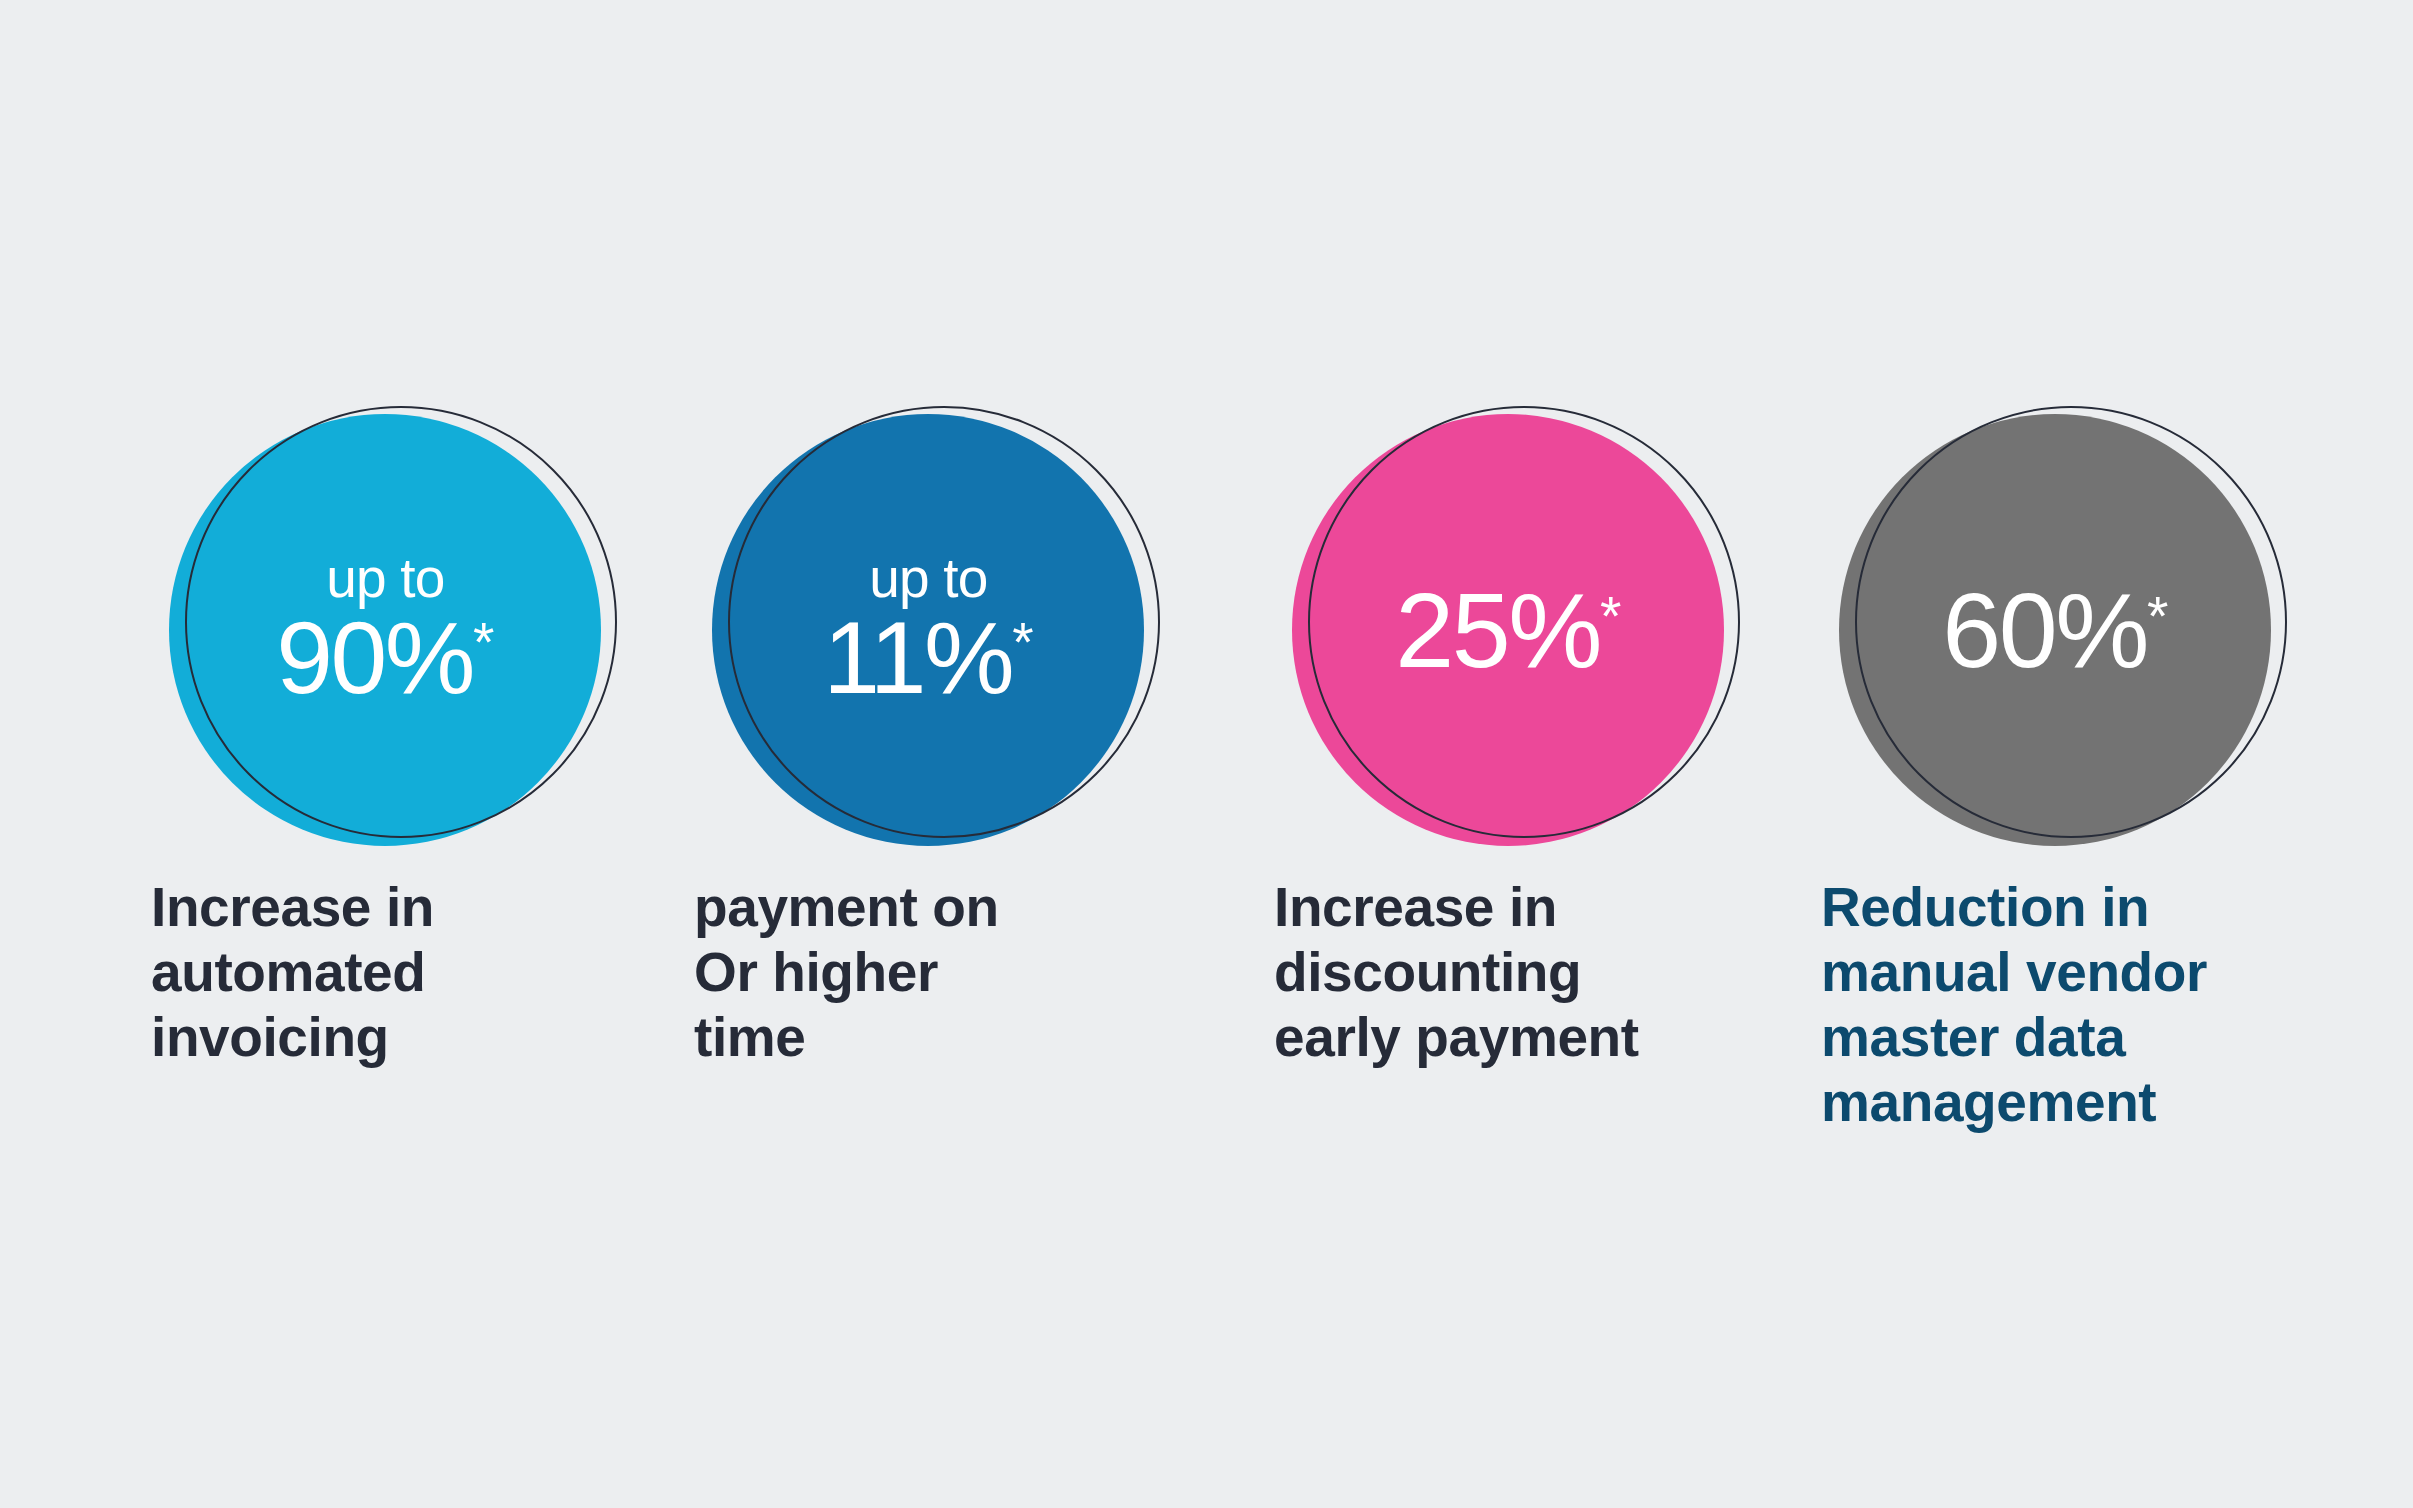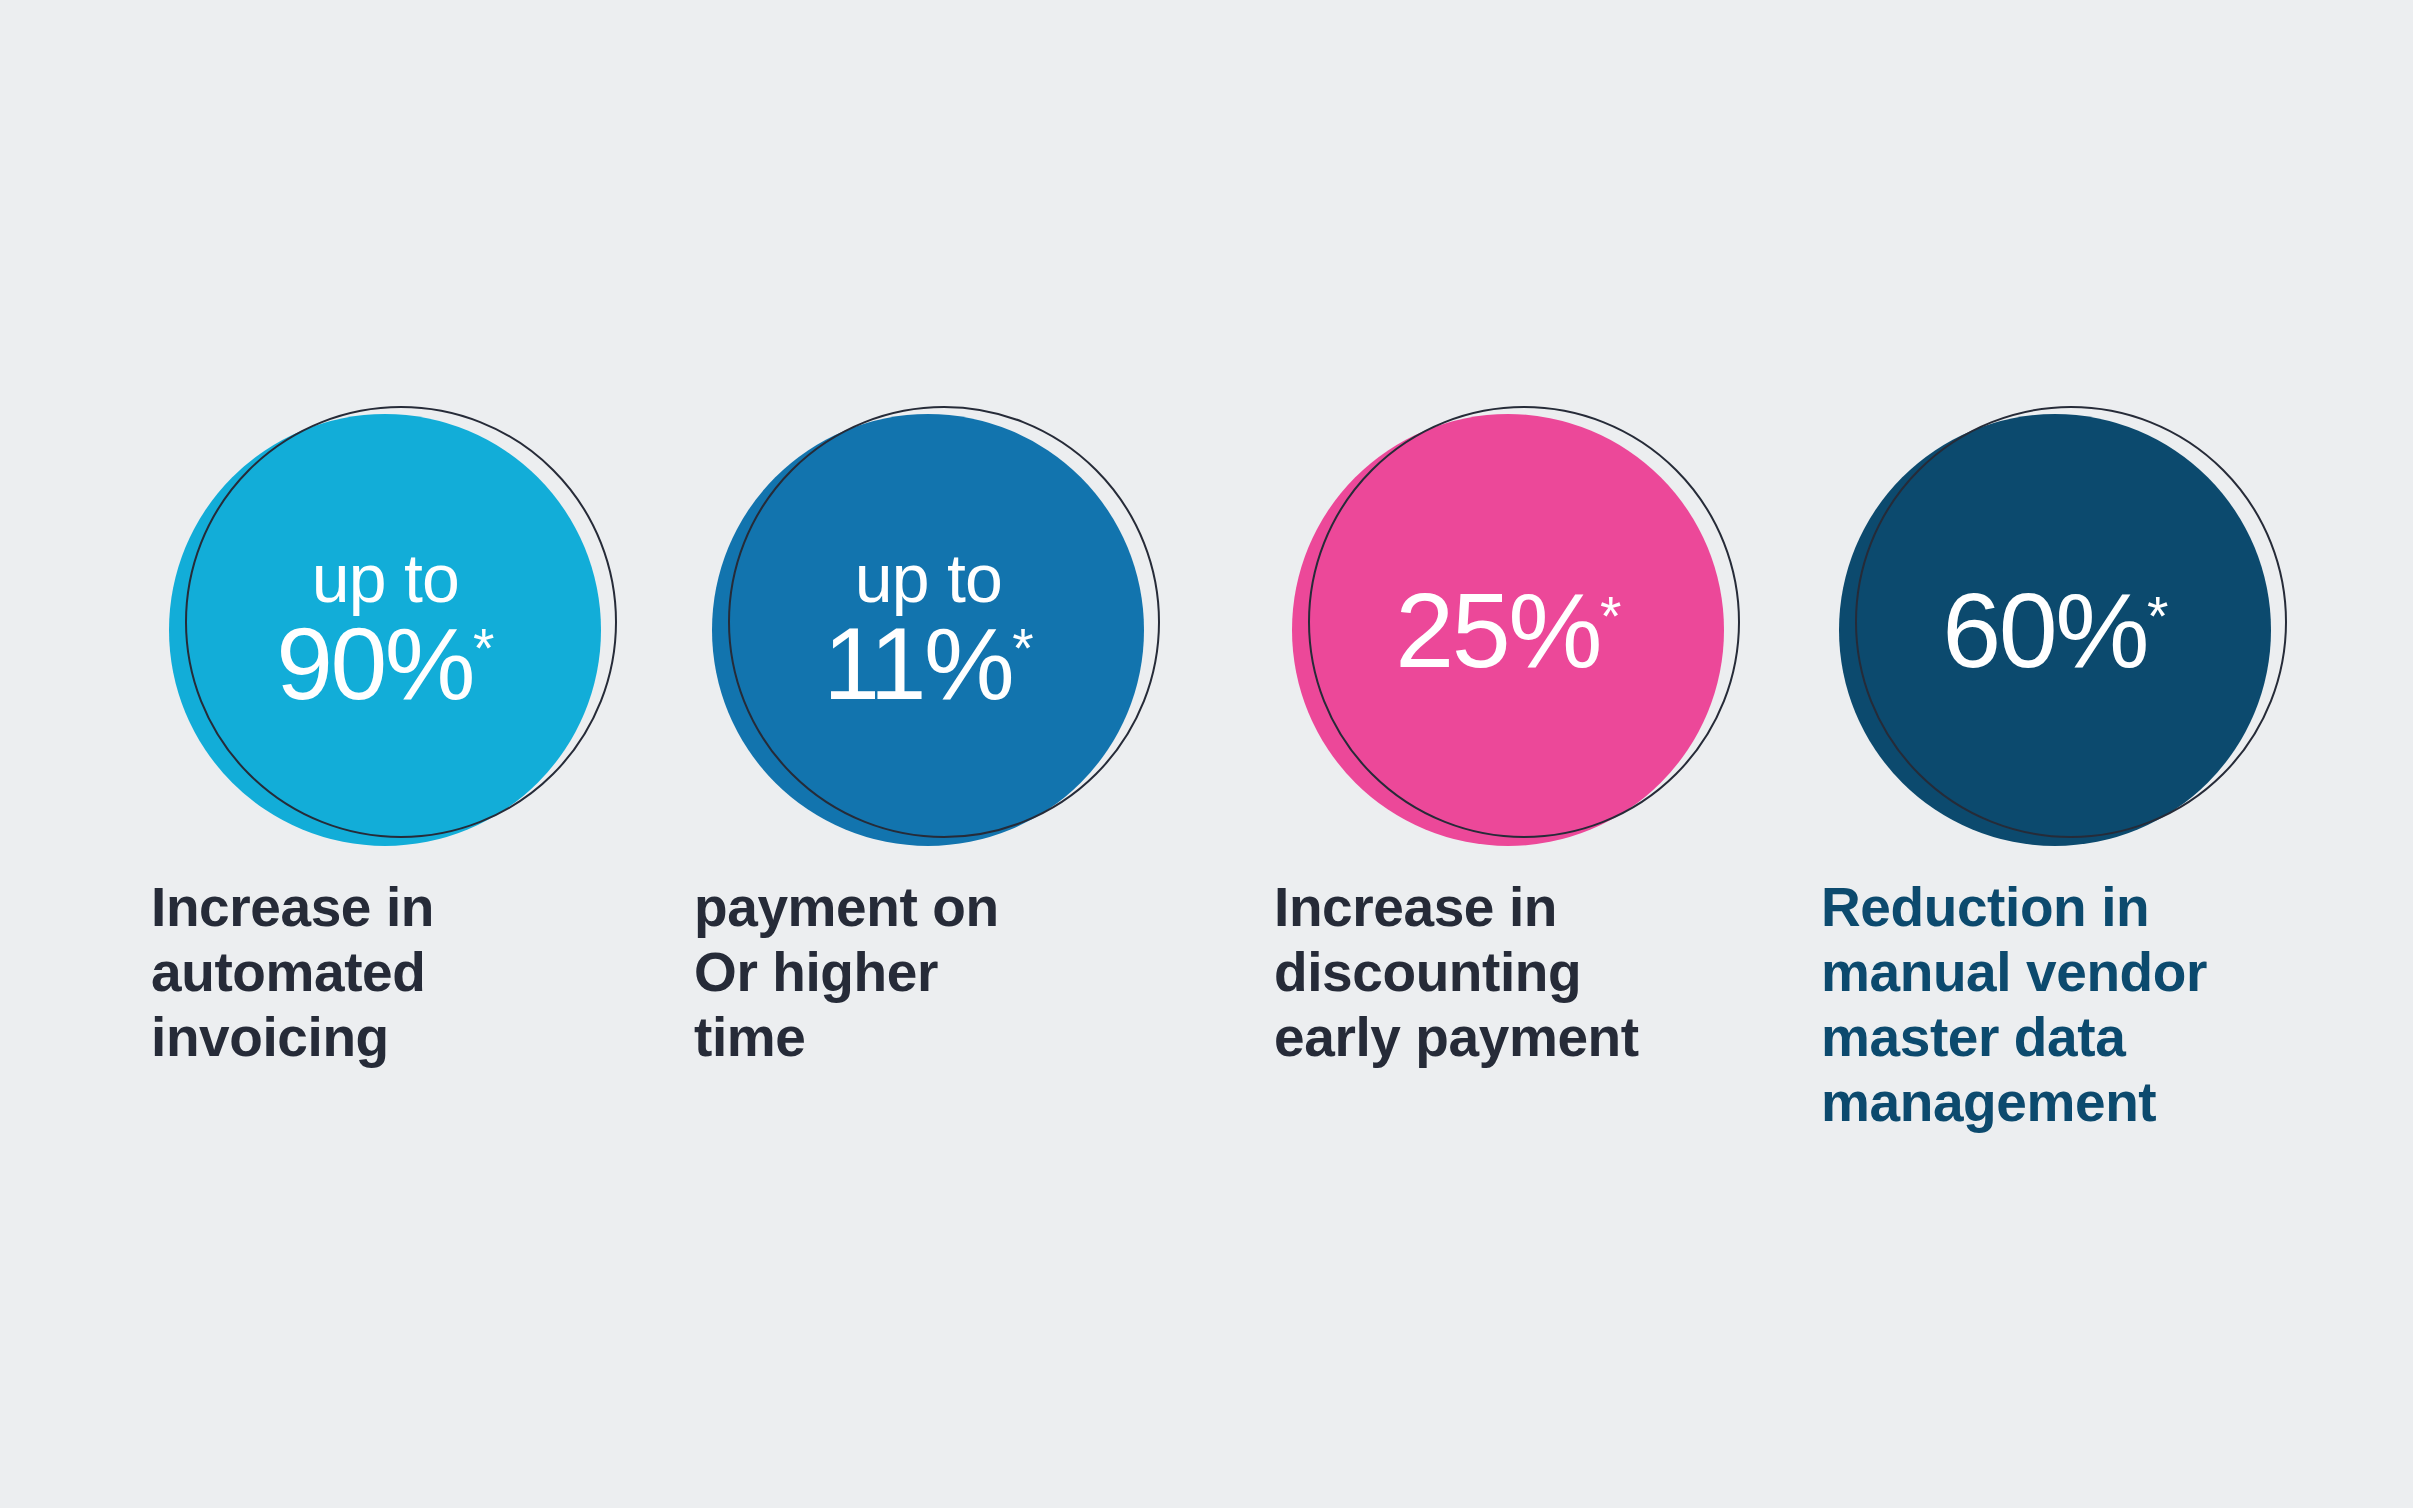--- a/index.html
+++ b/index.html
@@ -67,21 +67,21 @@
     position: relative;
     z-index: 3;
     text-align: center;
     color: #FFFFFF;
     line-height: 1.0;
     width: 100%;
   }
 
   .prefix {
     display: block;
-    font-size: 68px;
+    font-size: 55px;
     font-weight: 300;
     letter-spacing: -0.8px;
     margin-bottom: 1px;
   }
 
   .value {
     display: block;
     font-size: 102px;
     font-weight: 300;
     letter-spacing: -2.5px;
@@ -164,21 +164,21 @@
     <div class="caption" style="color: rgb(38, 43, 56);">
       <span class="cap-line">Increase in</span>
       <span class="cap-line">discounting</span>
       <span class="cap-line">early payment</span>
     </div>
   </div>
 
   <div class="stat-group" style="left:1821px;">
     <div class="circle-wrap">
       <div class="outline-ring" style="border-color: rgb(38, 43, 56);"></div>
-      <div class="disc no-prefix" style="background:#0c4a6e;">
+      <div class="disc no-prefix" style="background:#737373;">
         <div class="disc-inner">
           <span class="value"><span>60%</span><span class="star">*</span></span>
         </div>
       </div>
     </div>
     <div class="caption" style="color: #0c4a6e;">
       <span class="cap-line">Reduction in</span>
       <span class="cap-line">manual vendor</span>
       <span class="cap-line">master data</span>
       <span class="cap-line">management</span>

